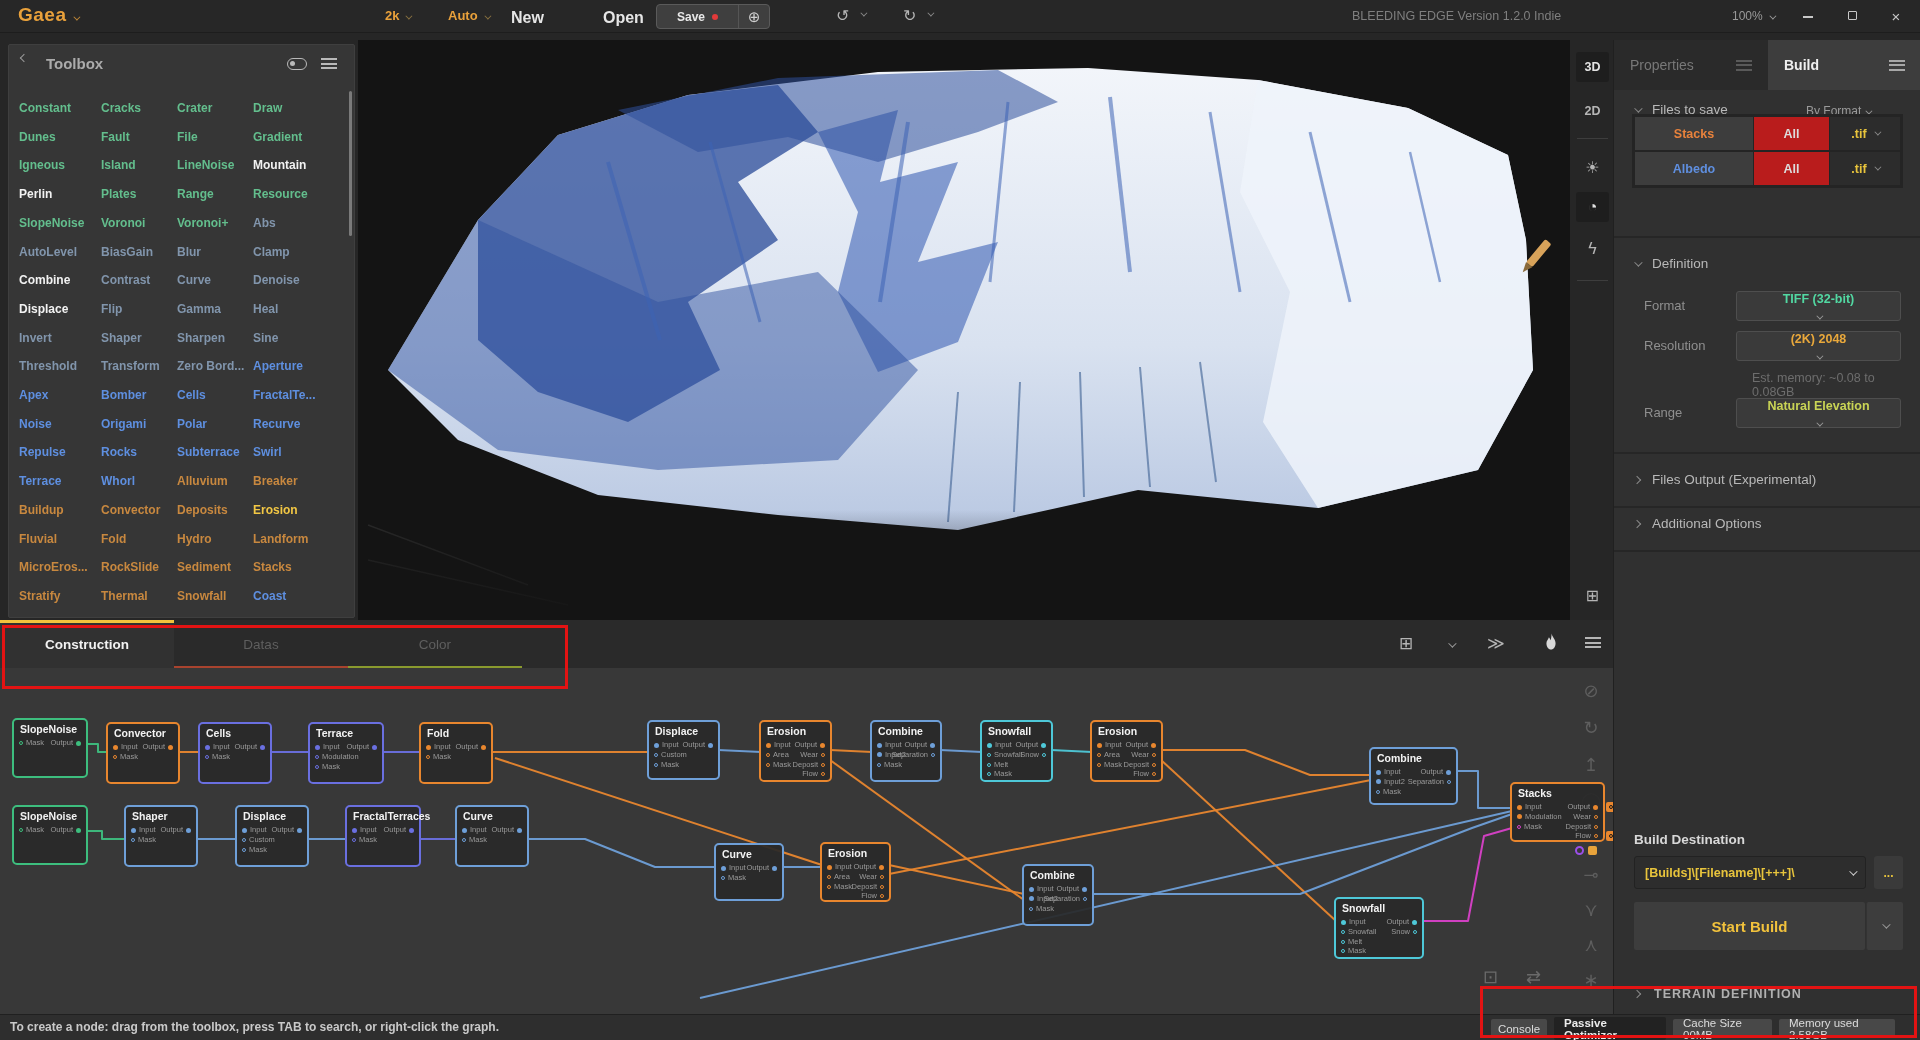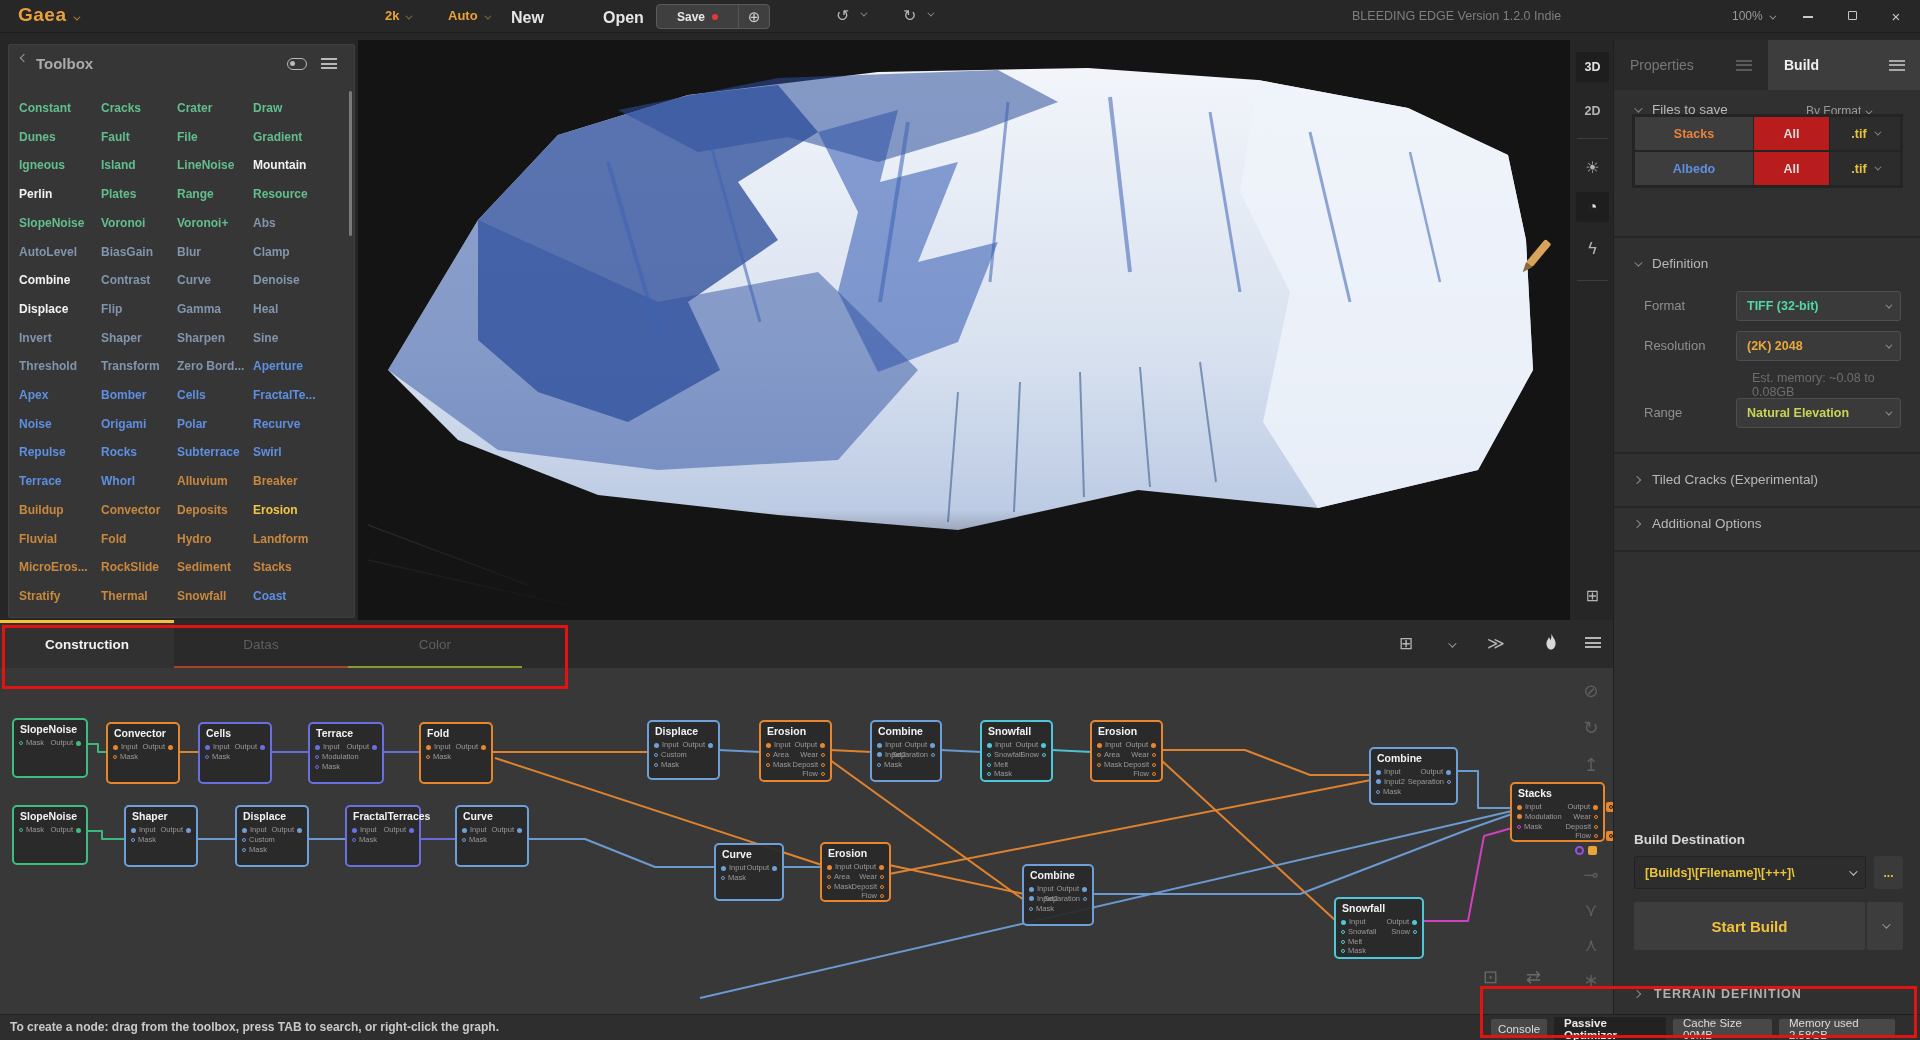--- a/index.html
+++ b/index.html
@@ -34,21 +34,21 @@
   .histbtn .cv { width:5px; height:5px; margin-left:11px; color:#8a8a8a; vertical-align:4px; }
   .version { left:1352px; top:9px; font-size:12.5px; color:#7f7f7f; }
   .zoomctl { left:1732px; top:9px; font-size:12px; color:#9a9a9a; }
   .zoomctl .cv { width:5px; height:5px; margin-left:6px; }
   .winbtn { top:8px; width:16px; text-align:center; color:#c8c8c8; font-size:13px; }
   .minbar { display:inline-block; width:10px; height:2px; background:#c8c8c8; vertical-align:2px; }
   .maxsq  { display:inline-block; width:9px; height:9px; border:1.5px solid #c8c8c8; border-radius:1px; }
 
   
   .toolbox { left:8px; top:44px; width:347px; height:574px; background:#363636; border:1px solid #3f3f3f; border-radius:2px; overflow:hidden; }
-  .tbx-head { position:absolute; left:12px; top:10px; font-size:15px; font-weight:bold; color:#ababab; display:flex; gap:9px; }
+  .tbx-head { position:absolute; left:12px; top:10px; font-size:15px; font-weight:bold; color:#ababab; display:flex; gap:19px; }
   .tbx-head .cv { color:#9a9a9a; }
   .tbx-eye { position:absolute; left:278px; top:13px; width:20px; height:12px; border:1.7px solid #b9b9b9; border-radius:7px; }
   .tbx-eye:after { content:""; position:absolute; left:2.2px; top:1.6px; width:5px; height:5px; border-radius:50%; background:#b9b9b9; }
   .tbx-menu { position:absolute; left:312px; top:13px; color:#b9b9b9; }
   .tbx-item { position:absolute; font-size:12px; font-weight:bold; cursor:default; white-space:nowrap; }
   .tbx-scroll { position:absolute; left:340px; top:46px; width:3px; height:145px; background:#7a7a7a; border-radius:2px; }
 
   
   .viewport { left:358px; top:40px; width:1212px; height:580px; background:#141414; overflow:hidden; }
   .vstrip { left:1572px; top:40px; width:41px; height:580px; }
@@ -66,21 +66,21 @@
   .byformat { position:absolute; font-size:12px; color:#9a9a9a; }
   .fcontainer { position:absolute; left:18px; width:271px; border:1px solid #242424; background:#242424; display:flex; flex-direction:column; gap:2px; padding:2px; }
   .frow { display:flex; height:33px; gap:1px; }
   .fcell { display:flex; align-items:center; justify-content:center; font-size:12.5px; font-weight:bold; }
   .fcell.name { width:118px; background:#3d3d3d; }
   .fcell.scope{ flex:1; background:#b91c1c; color:#dcdcdc; }
   .fcell.ext  { width:70px; background:#2c2c2c; color:#E8C43C; gap:7px; }
   .fcell.ext .cv { width:5px; height:5px; color:#8a8a8a; }
   .rdivider { position:absolute; left:0; width:307px; height:2px; background:#262626; }
   .flabel { position:absolute; font-size:13px; color:#8f8f8f; }
-  .fdrop { position:absolute; left:122px; width:165px; height:30px; background:#3a3a3a; border:1px solid #4e4e4e; border-radius:3px; display:flex; align-items:center; justify-content:space-between; padding:0 10px; font-size:12.5px; font-weight:bold; }
+  .fdrop { position:absolute; left:122px; width:165px; height:30px; background:#3a3a3a; border:1px solid #4e4e4e; border-radius:3px; display:flex; align-items:center; justify-content:space-between; padding:0 10px; font-size:12.5px; font-weight:bold;flex-direction:column; }
   .fdrop .cv { width:5px; height:5px; color:#9a9a9a; }
   .estmem { position:absolute; left:122px; font-size:12.5px; color:#6d6d6d;margin-left:16px; }
   .bdest-label { position:absolute; left:20px; font-size:13.5px; font-weight:bold; color:#d8d8d8; }
   .bdest-box { position:absolute; left:20px; width:232px; height:33px; background:#2d2d2d; border:1px solid #222; border-radius:3px; display:flex; align-items:center; justify-content:space-between; padding:0 10px; font-size:12.5px; font-weight:bold; color:#E8C43C; }
   .bdest-box .cv { width:6px; height:6px; color:#cfcfcf; }
   .bdest-more { position:absolute; left:260px; width:29px; height:33px; background:#3a3a3a; border-radius:3px; display:flex; align-items:center; justify-content:center; color:#E8C43C; font-size:12px; font-weight:bold; }
   .startbuild { position:absolute; left:20px; width:231px; height:48px; background:#3d3d3d; border-radius:2px; display:flex; align-items:center; justify-content:center; font-size:15px; font-weight:bold; color:#F2C23C; }
   .startbuild-cv { position:absolute; left:252px; width:37px; height:48px; background:#3d3d3d; border-left:1px solid #333; border-radius:2px; display:flex; align-items:center; justify-content:center; color:#9a9a9a; }
   .terrdef { position:absolute; left:20px; font-size:12.5px; font-weight:bold; letter-spacing:1px; color:#b0b0b0; display:flex; gap:14px; align-items:center; }
   .terrdef .cv { color:#8a8a8a; }
@@ -349,21 +349,21 @@
 
     <div class="flabel" style="left:30px;top:365px">Range</div>
     <div class="fdrop" style="top:358px" id="range-drop">
         <span style="color: rgb(201, 212, 85);">Natural Elevation</span>
         <span class="cv down"></span>
       </div>
 
     <div class="rdivider" style="top:412px"></div>
     <div class="rsec-head" style="left:20px;top:432px">
         <span class="cv right"></span>
-        <span>Tiled Cracks (Experimental)</span>
+        <span>Files Output (Experimental)</span>
       </div>
     <div class="rdivider" style="top:466px"></div>
     <div class="rsec-head" style="left:20px;top:476px">
         <span class="cv right"></span>
         <span>Additional Options</span>
       </div>
     <div class="rdivider" style="top:510px"></div>
 
     <div class="bdest-label" style="top:792px">Build Destination</div>
     <div class="bdest-box" style="top:816px">

